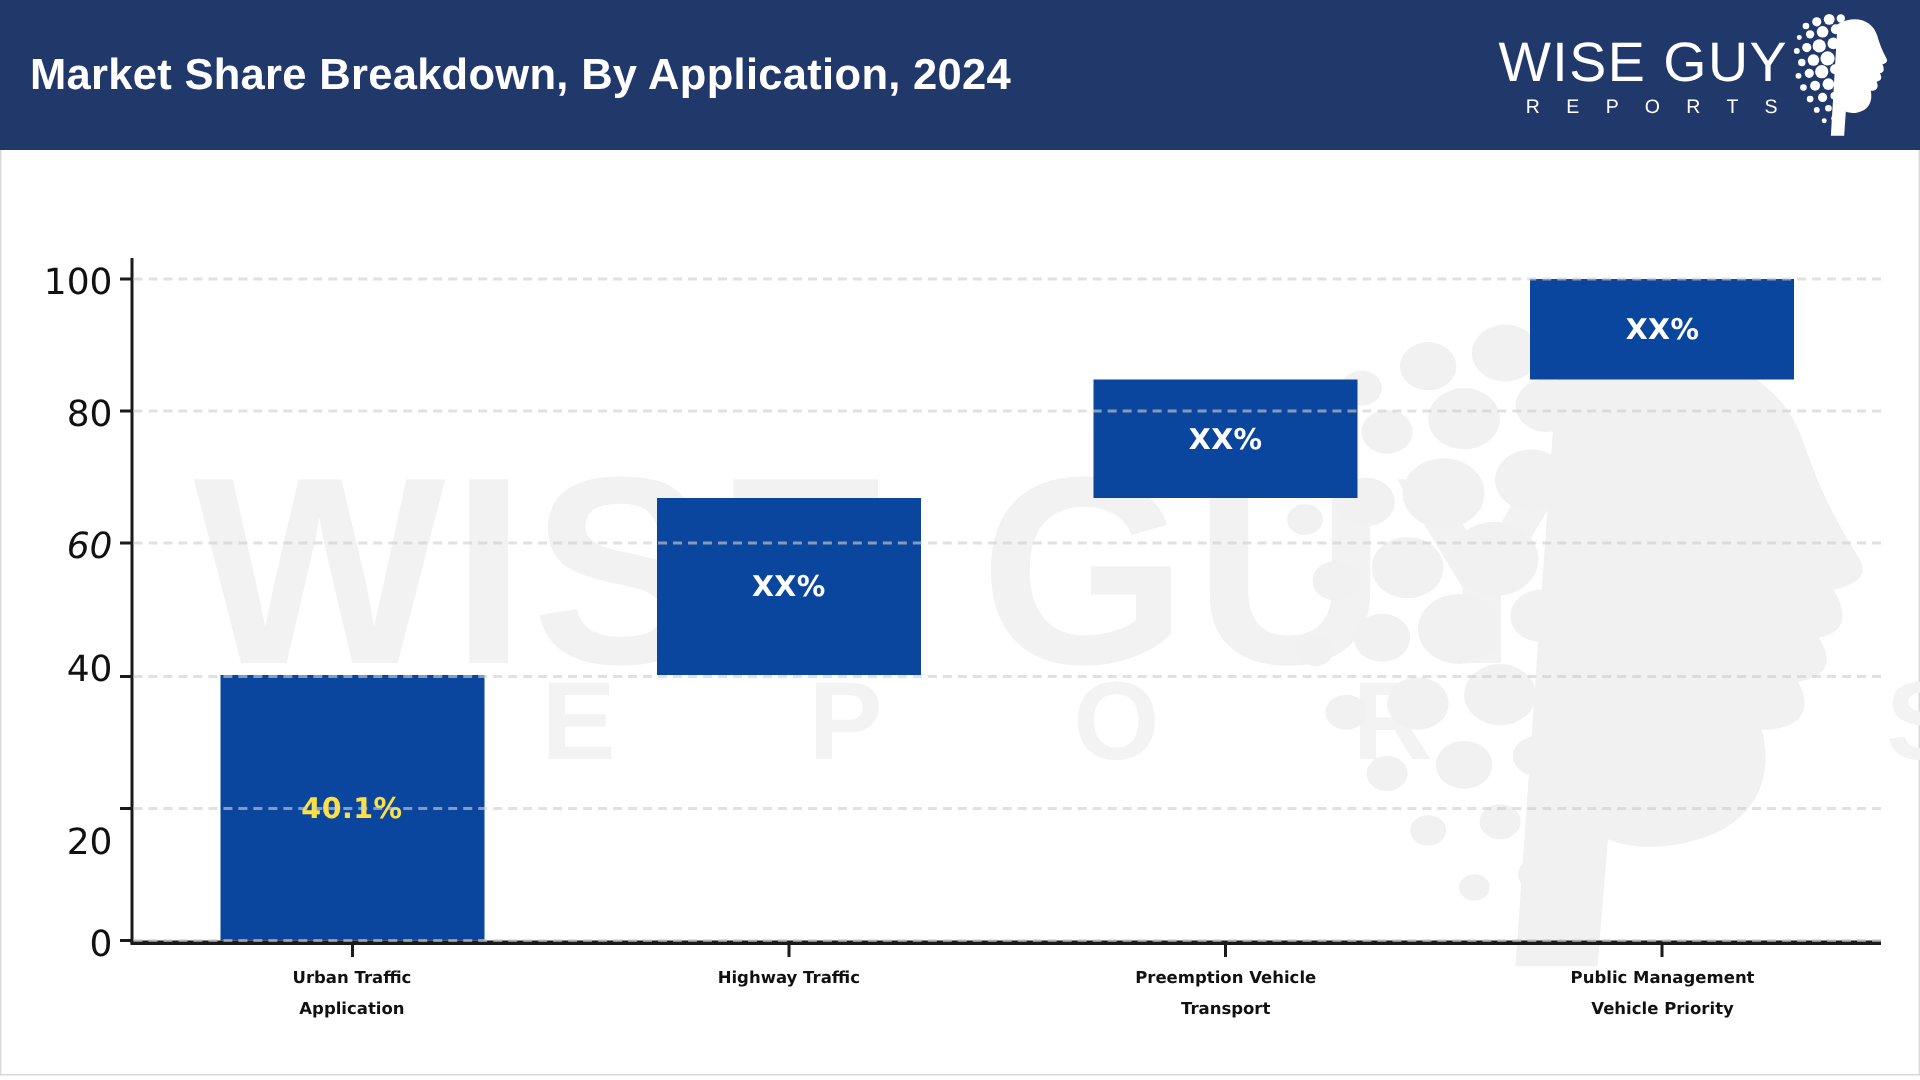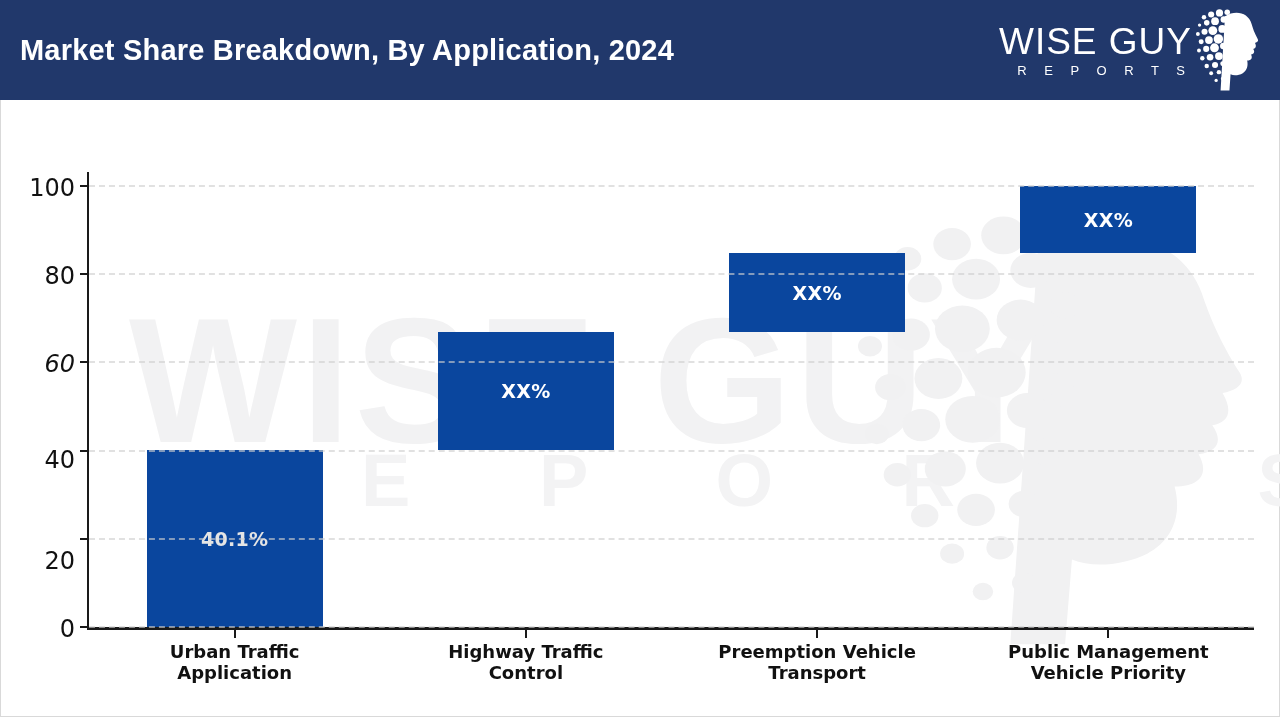--- a/index.html
+++ b/index.html
@@ -40,21 +40,21 @@
                opacity:.62; z-index:5; }
   .spine { position:absolute; background:#1a1a1a; z-index:4; }
   .ytick-label { position:absolute; width:54px; text-align:right;
                  font-size:24px; color:#111; z-index:4; }
   .tick-mark { position:absolute; background:#1a1a1a; z-index:4; }
   .bar { position:absolute; z-index:3; display:flex; align-items:center;
          justify-content:center; }
   .bar-label { position:relative; z-index:6; color:#fff; font-weight:bold;
                font-size:19px; letter-spacing:.3px; }
   .cat-label { position:absolute; width:300px; text-align:center;
-               font-size:18px; font-weight:bold; color:#111;
+               font-size:11px; font-weight:bold; color:#111;
                line-height:21px; z-index:4; }
 </style>
 </head>
 <body>
 
 <svg width="0" height="0" style="position:absolute" aria-hidden="true">
   <defs>
     <g id="wg-face" fill="currentColor">
       <path d="M56,14 C76,2 98,8 104,28 C106,35 109,44 115,55 C117,59 114,61 110,62
                C113,68 112,72 107,73 C110,78 109,82 103,83 C106,89 104,94 96,94
@@ -118,48 +118,47 @@
         <use href="#wg-face"></use>
       </svg>
     <div class="plot" id="plot">
         <div class="grid-line" style="left: 88px; top: 526px; width: 1165px; border-top-color: rgb(207, 207, 207);"></div>
         <div class="ytick-label" style="left: 20px; top: 515px;">0</div>
         <div class="tick-mark" style="left: 79px; top: 526px; width: 8px; height: 2px; background: rgb(26, 26, 26);"></div>
         <div class="grid-line" style="left: 88px; top: 437.8px; width: 1165px; border-top-color: rgb(207, 207, 207);"></div>
         <div class="ytick-label" style="left: 20px; top: 447px;">20</div>
         <div class="tick-mark" style="left: 79px; top: 437.8px; width: 8px; height: 2px; background: rgb(26, 26, 26);"></div>
         <div class="grid-line" style="left: 88px; top: 349.6px; width: 1165px; border-top-color: rgb(207, 207, 207);"></div>
-        <div class="ytick-label" style="left: 20px; top: 346px;">40</div>
+        <div class="ytick-label" style="left: 20px; top: 332px;">40</div>
         <div class="tick-mark" style="left: 79px; top: 349.6px; width: 8px; height: 2px; background: rgb(26, 26, 26);"></div>
         <div class="grid-line" style="left: 88px; top: 261.4px; width: 1165px; border-top-color: rgb(207, 207, 207);"></div>
         <div class="ytick-label" style="left: 20px; top: 250.4px; font-style: italic;">60</div>
         <div class="tick-mark" style="left: 79px; top: 261.4px; width: 8px; height: 2px; background: rgb(26, 26, 26);"></div>
         <div class="grid-line" style="left: 88px; top: 173.2px; width: 1165px; border-top-color: rgb(207, 207, 207);"></div>
         <div class="ytick-label" style="left: 20px; top: 162.2px;">80</div>
         <div class="tick-mark" style="left: 79px; top: 173.2px; width: 8px; height: 2px; background: rgb(26, 26, 26);"></div>
         <div class="grid-line" style="left: 88px; top: 85px; width: 1165px; border-top-color: rgb(207, 207, 207);"></div>
         <div class="ytick-label" style="left: 20px; top: 74px;">100</div>
         <div class="tick-mark" style="left: 79px; top: 85px; width: 8px; height: 2px; background: rgb(26, 26, 26);"></div>
         <div class="spine" style="left: 86px; top: 72px; width: 2px; height: 457px; background: rgb(26, 26, 26);"></div>
         <div class="spine" style="left: 86px; top: 527px; width: 1167px; height: 3px; background: rgb(26, 26, 26);"></div>
         <div class="bar" style="left: 145.625px; top: 350.159px; width: 176px; height: 176.841px; background: rgb(10, 70, 158);">
-          <span class="bar-label" style="color: #e5e5e5;">40.1%</span>
+          <span class="bar-label" style="color: #fde047;">40.1%</span>
         </div>
         <div class="tick-mark" style="left: 232.625px; top: 530px; width: 2px; height: 8px; background: rgb(26, 26, 26);"></div>
         <div class="cat-label" style="left: 83.625px; top: 541px;">
           <div>Urban Traffic</div>
           <div>Application</div>
         </div>
         <div class="bar" style="left: 436.875px; top: 231.971px; width: 176px; height: 118.188px; background: rgb(10, 70, 158);">
           <span class="bar-label" style="color: rgb(255, 255, 255);">XX%</span>
         </div>
         <div class="tick-mark" style="left: 523.875px; top: 530px; width: 2px; height: 8px; background: rgb(26, 26, 26);"></div>
         <div class="cat-label" style="left: 374.875px; top: 541px;">
           <div>Highway Traffic</div>
-          <div>Control</div>
         </div>
         <div class="bar" style="left: 728.125px; top: 153.032px; width: 176px; height: 78.939px; background: rgb(10, 70, 158);">
           <span class="bar-label" style="color: rgb(255, 255, 255);">XX%</span>
         </div>
         <div class="tick-mark" style="left: 815.125px; top: 530px; width: 2px; height: 8px; background: rgb(26, 26, 26);"></div>
         <div class="cat-label" style="left: 666.125px; top: 541px;">
           <div>Preemption Vehicle</div>
           <div>Transport</div>
         </div>
         <div class="bar" style="left: 1019.38px; top: 86px; width: 176px; height: 67.032px; background: rgb(10, 70, 158);">

